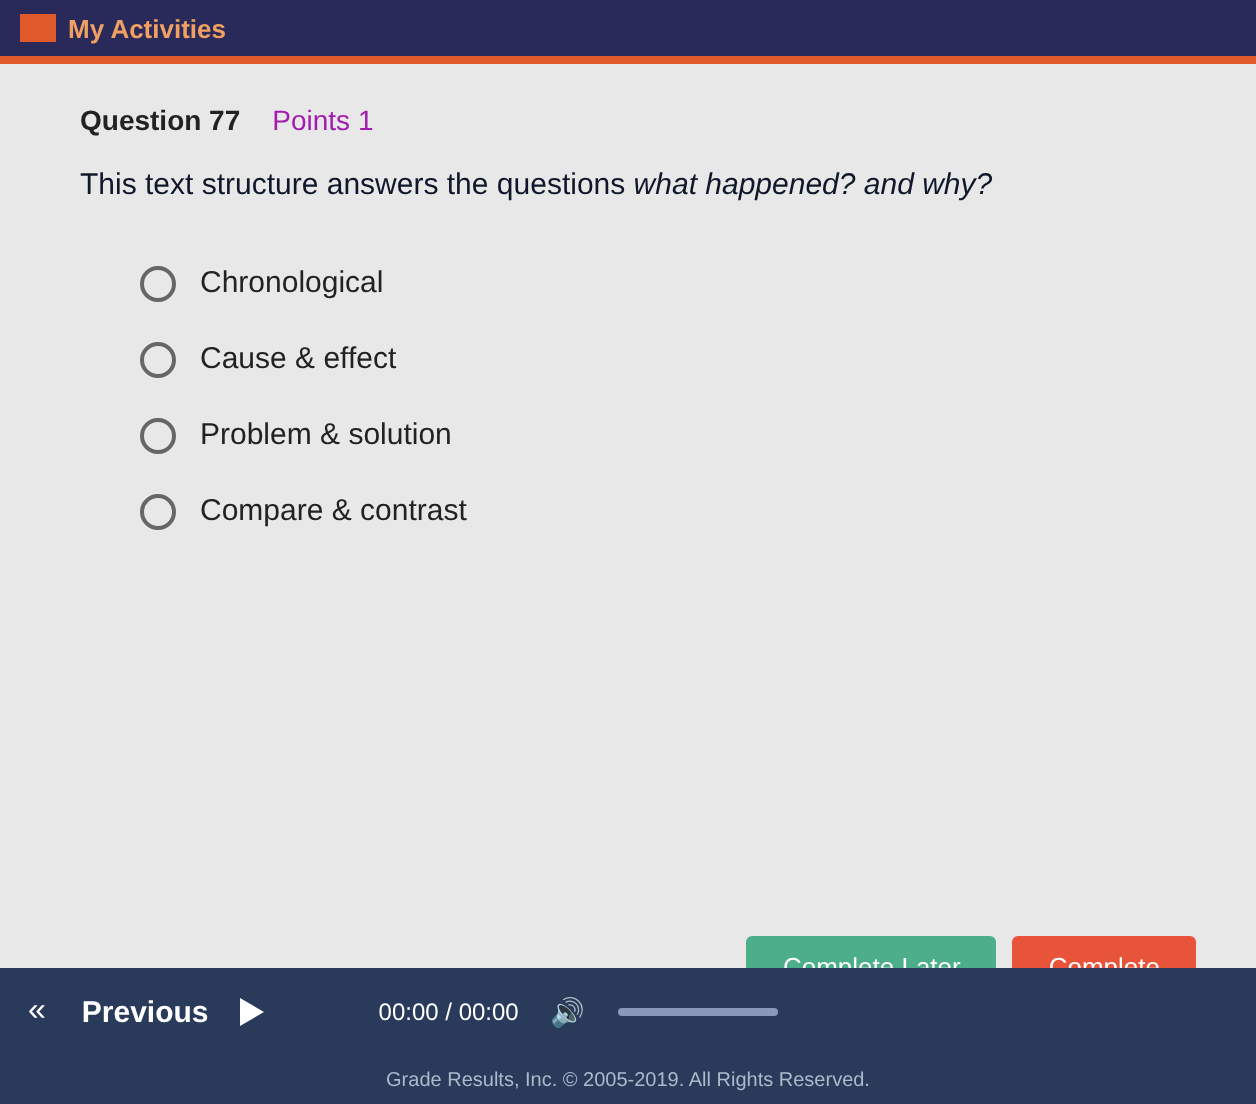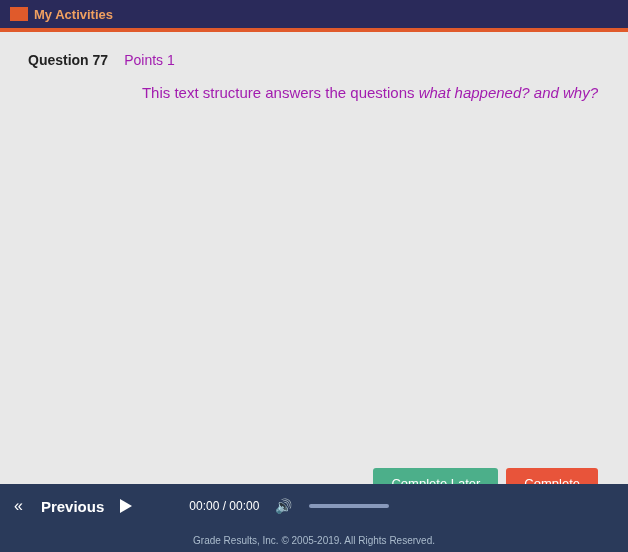--- a/index.html
+++ b/index.html
@@ -35,21 +35,21 @@
     
     .accent-bar {
       background: #e05a2b;
       height: 4px;
       width: 100%;
     }
 
     
     .main-content {
       background: #e8e8e8;
-      padding: 20px 30px 16px 28px;
+      padding: 20px 30px 16px 40px;
       min-height: 420px;
     }
 
     .question-meta {
       display: flex;
       align-items: center;
       gap: 16px;
       margin-bottom: 14px;
     }
 
@@ -59,24 +59,23 @@
       color: #222;
     }
 
     .points-label {
       font-size: 14px;
       color: #a21caf;
     }
 
     .question-text {
       font-size: 15px;
-      color: #a21caf;
+      color: #0f172a;
       margin-bottom: 28px;
       line-height: 1.5;
-      text-align: right;
     }
 
     .question-text em {
       font-style: italic;
     }
 
     .options-list {
       list-style: none;
       display: flex;
       flex-direction: column;
@@ -234,20 +233,38 @@
 <div class="main-content">
   <div class="question-meta">
     <span class="question-label">Question 77</span>
     <span class="points-label">Points 1</span>
   </div>
 
   <div class="question-text">
     <span>This text structure answers the questions </span><em>what happened? and why?</em>
   </div>
 
+  <ul class="options-list">
+    <li class="option-item">
+      <div class="radio-circle"></div>
+      <span class="option-label">Chronological</span>
+    </li>
+    <li class="option-item">
+      <div class="radio-circle"></div>
+      <span class="option-label">Cause &amp; effect</span>
+    </li>
+    <li class="option-item">
+      <div class="radio-circle"></div>
+      <span class="option-label">Problem &amp; solution</span>
+    </li>
+    <li class="option-item">
+      <div class="radio-circle"></div>
+      <span class="option-label">Compare &amp; contrast</span>
+    </li>
+  </ul>
 </div>
 
 <div class="action-bar">
   <button class="btn-complete-later">Complete Later</button>
   <button class="btn-complete">Complete</button>
 </div>
 
 <div class="bottom-bar">
   <span class="chevron-left">«</span>
   <button class="btn-previous">

